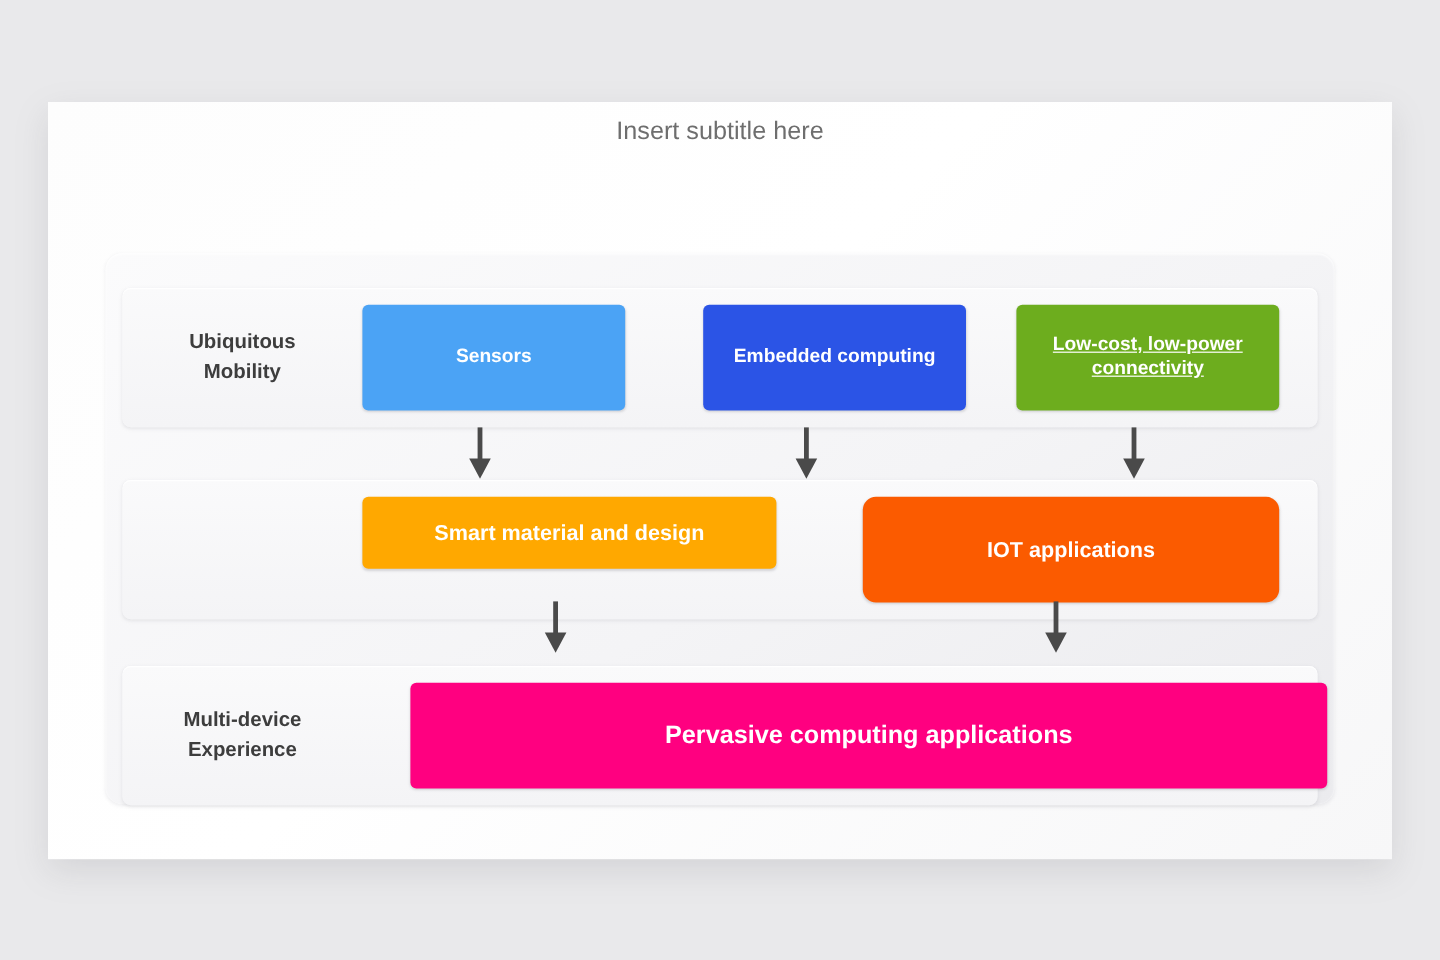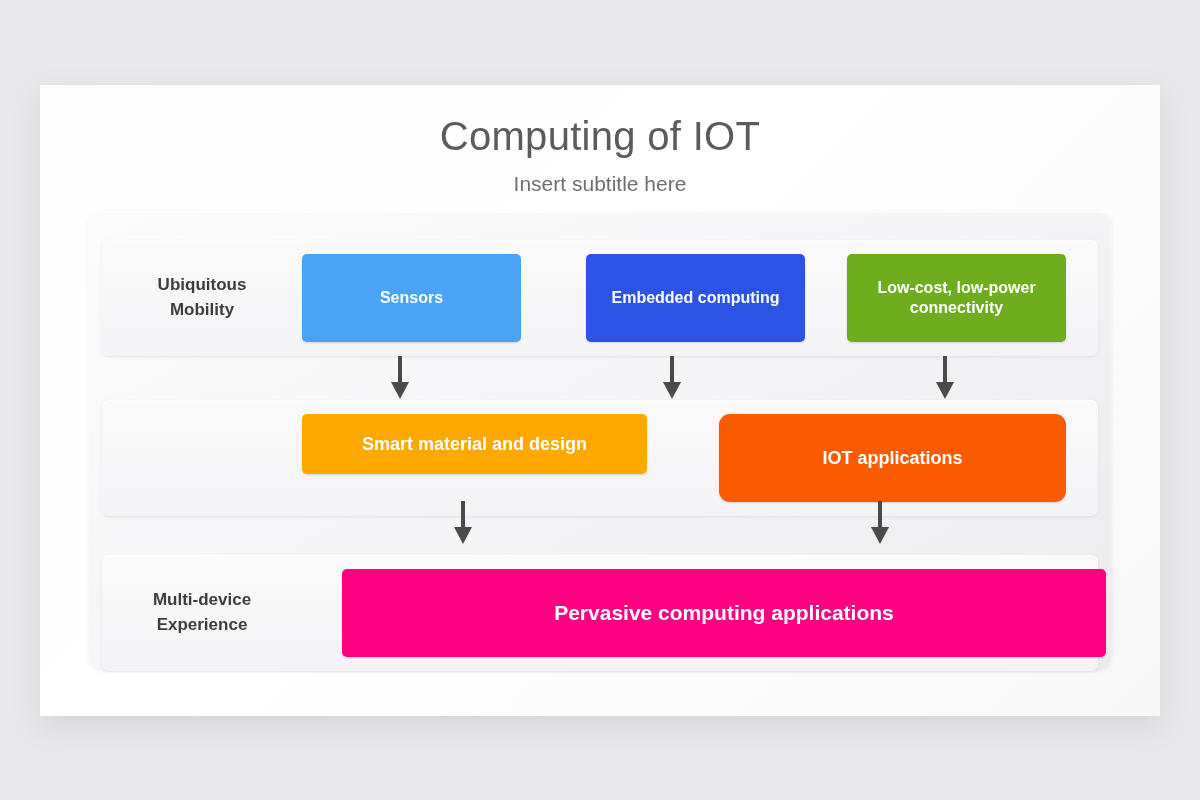--- a/index.html
+++ b/index.html
@@ -143,37 +143,36 @@
   #arrow-1c { left: 846px; top: 145px; }
   #arrow-2a { left: 364px; top: 290px; }
   #arrow-2b { left: 781px; top: 290px; }
 </style>
 </head>
 <body>
 
 <div id="slide">
 
   <div id="heading">
-    <h1 id="slide-title">Computing of IOT</h1>
     <p id="slide-subtitle">Insert subtitle here</p>
   </div>
 
   <div id="diagram">
 
     <div class="row" id="row-1">
       <div class="row-label">
         <span>
           <span>Ubiquitous</span><br>
           <span>Mobility</span>
         </span>
       </div>
       <div class="boxes">
         <div class="node" id="node-sensors" style="background:#4ba3f5;">Sensors</div>
         <div class="node" id="node-embedded-computing" style="background:#2b54e6;">Embedded computing</div>
-        <div class="node" id="node-connectivity" style="background:#6dad1e;">Low-cost, low-power connectivity</div>
+        <div class="node" id="node-connectivity" style="background:#6dad1e;text-decoration:underline;">Low-cost, low-power connectivity</div>
       </div>
     </div>
 
     <div class="arrow" id="arrow-1a">
       <svg width="22" height="44" viewBox="0 0 22 44">
         <rect x="9" y="0" width="4" height="28" fill="#4a4a4a"></rect>
         <polygon points="11,43 2,26 20,26" fill="#4a4a4a"></polygon>
       </svg>
     </div>
     <div class="arrow" id="arrow-1b">

